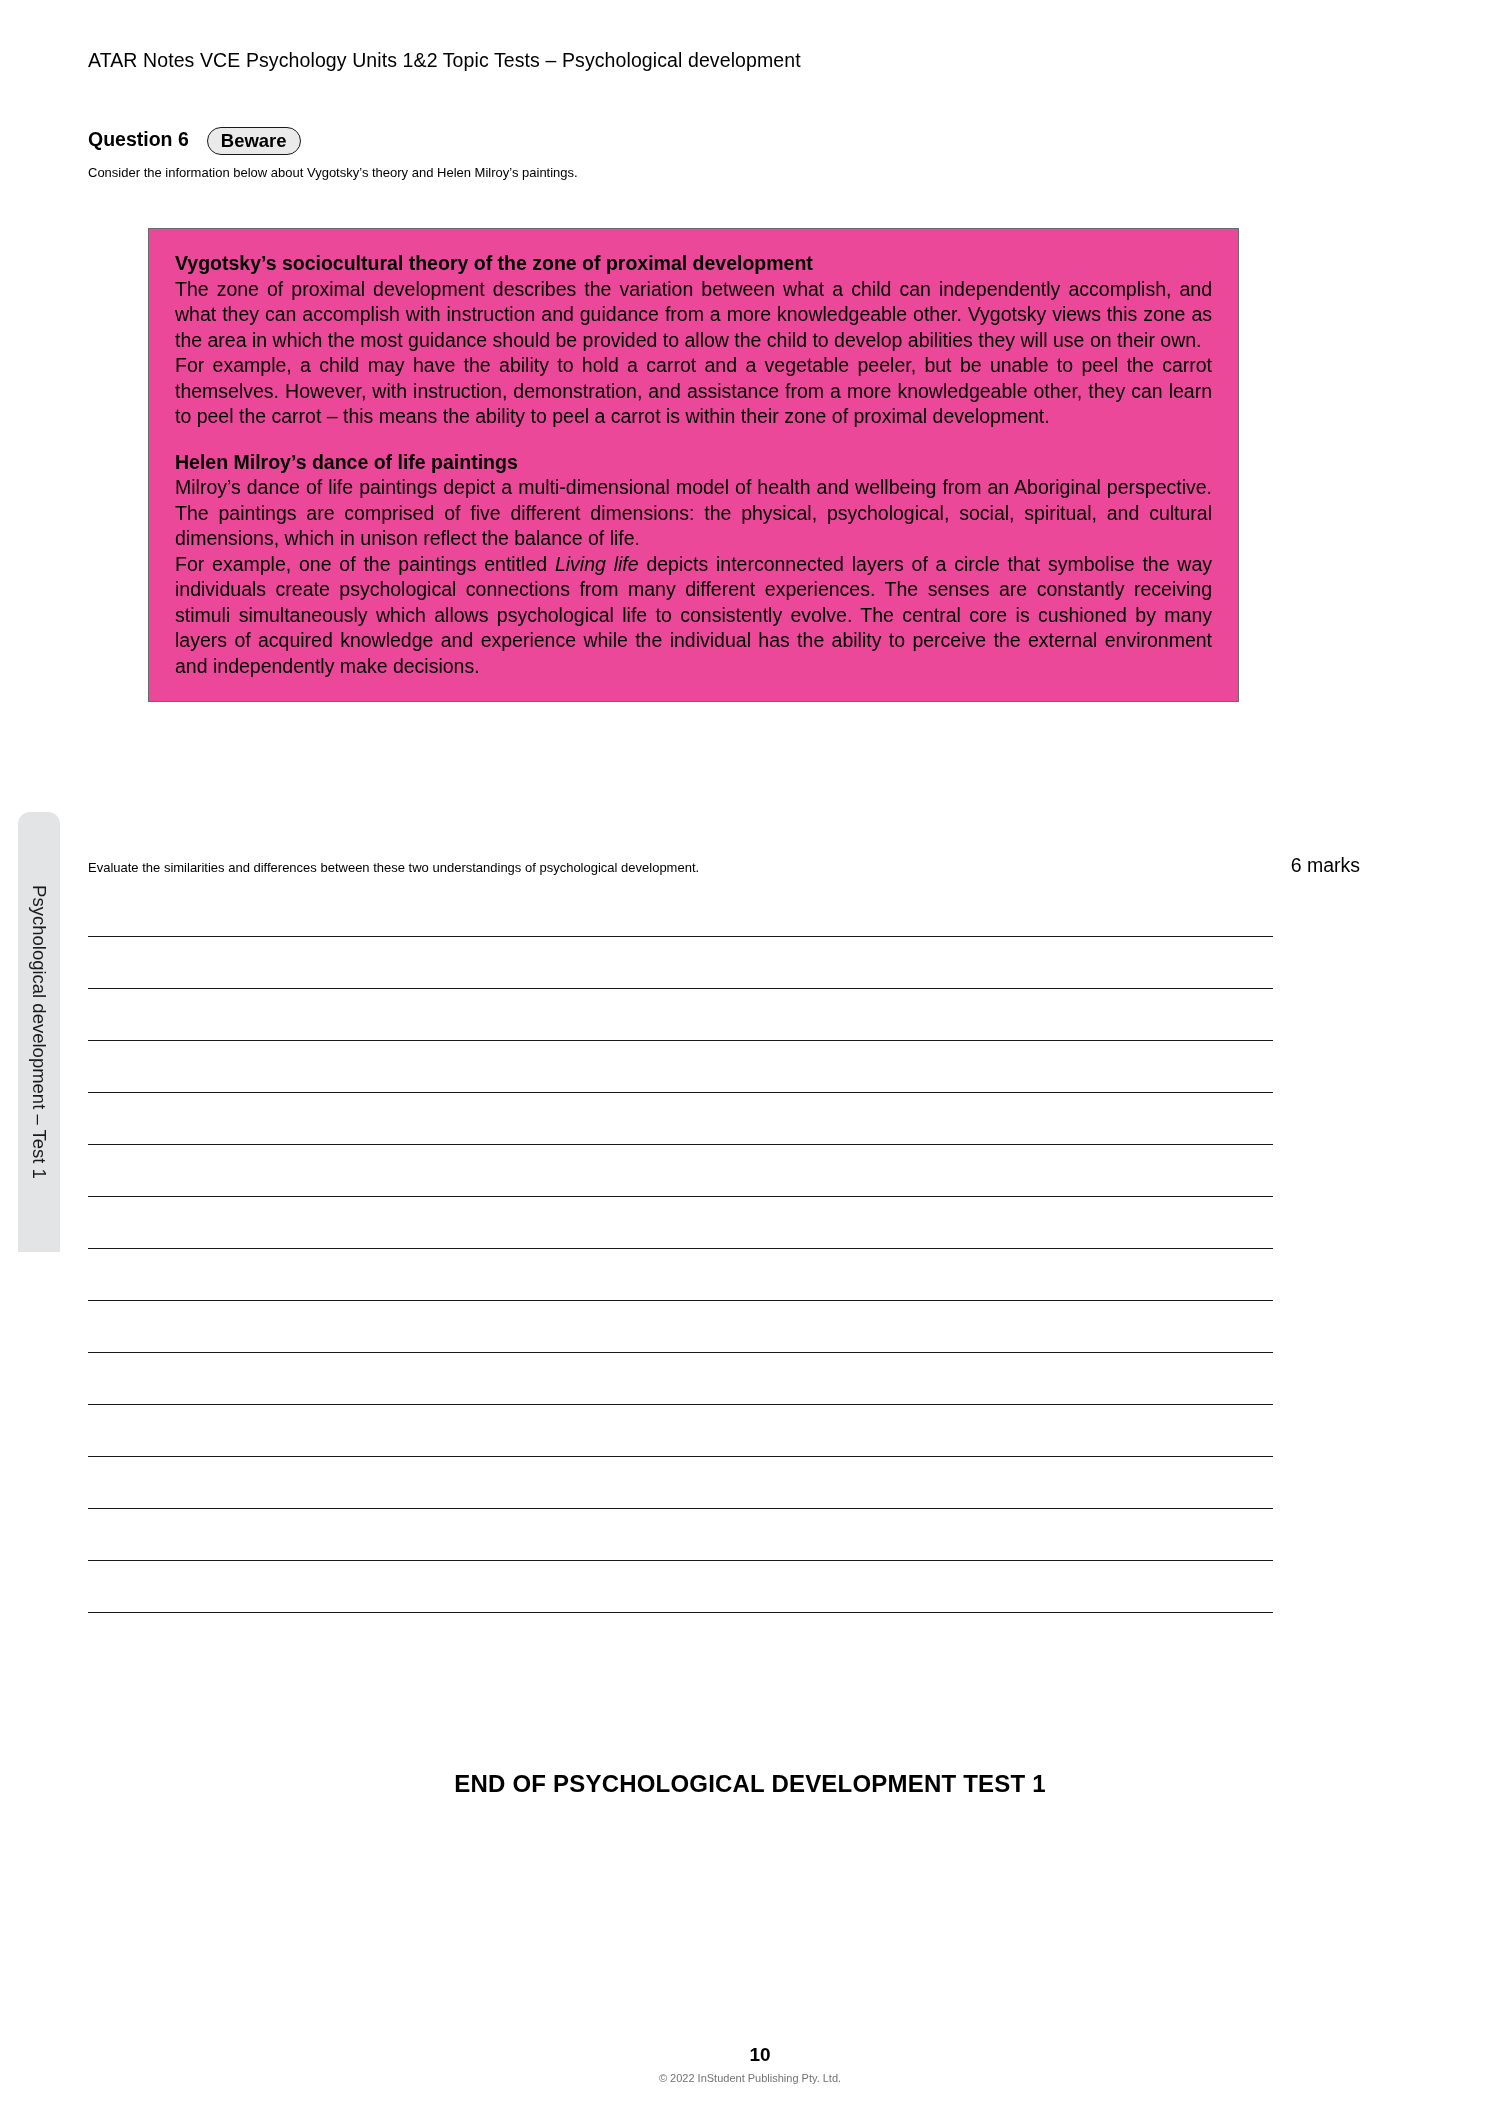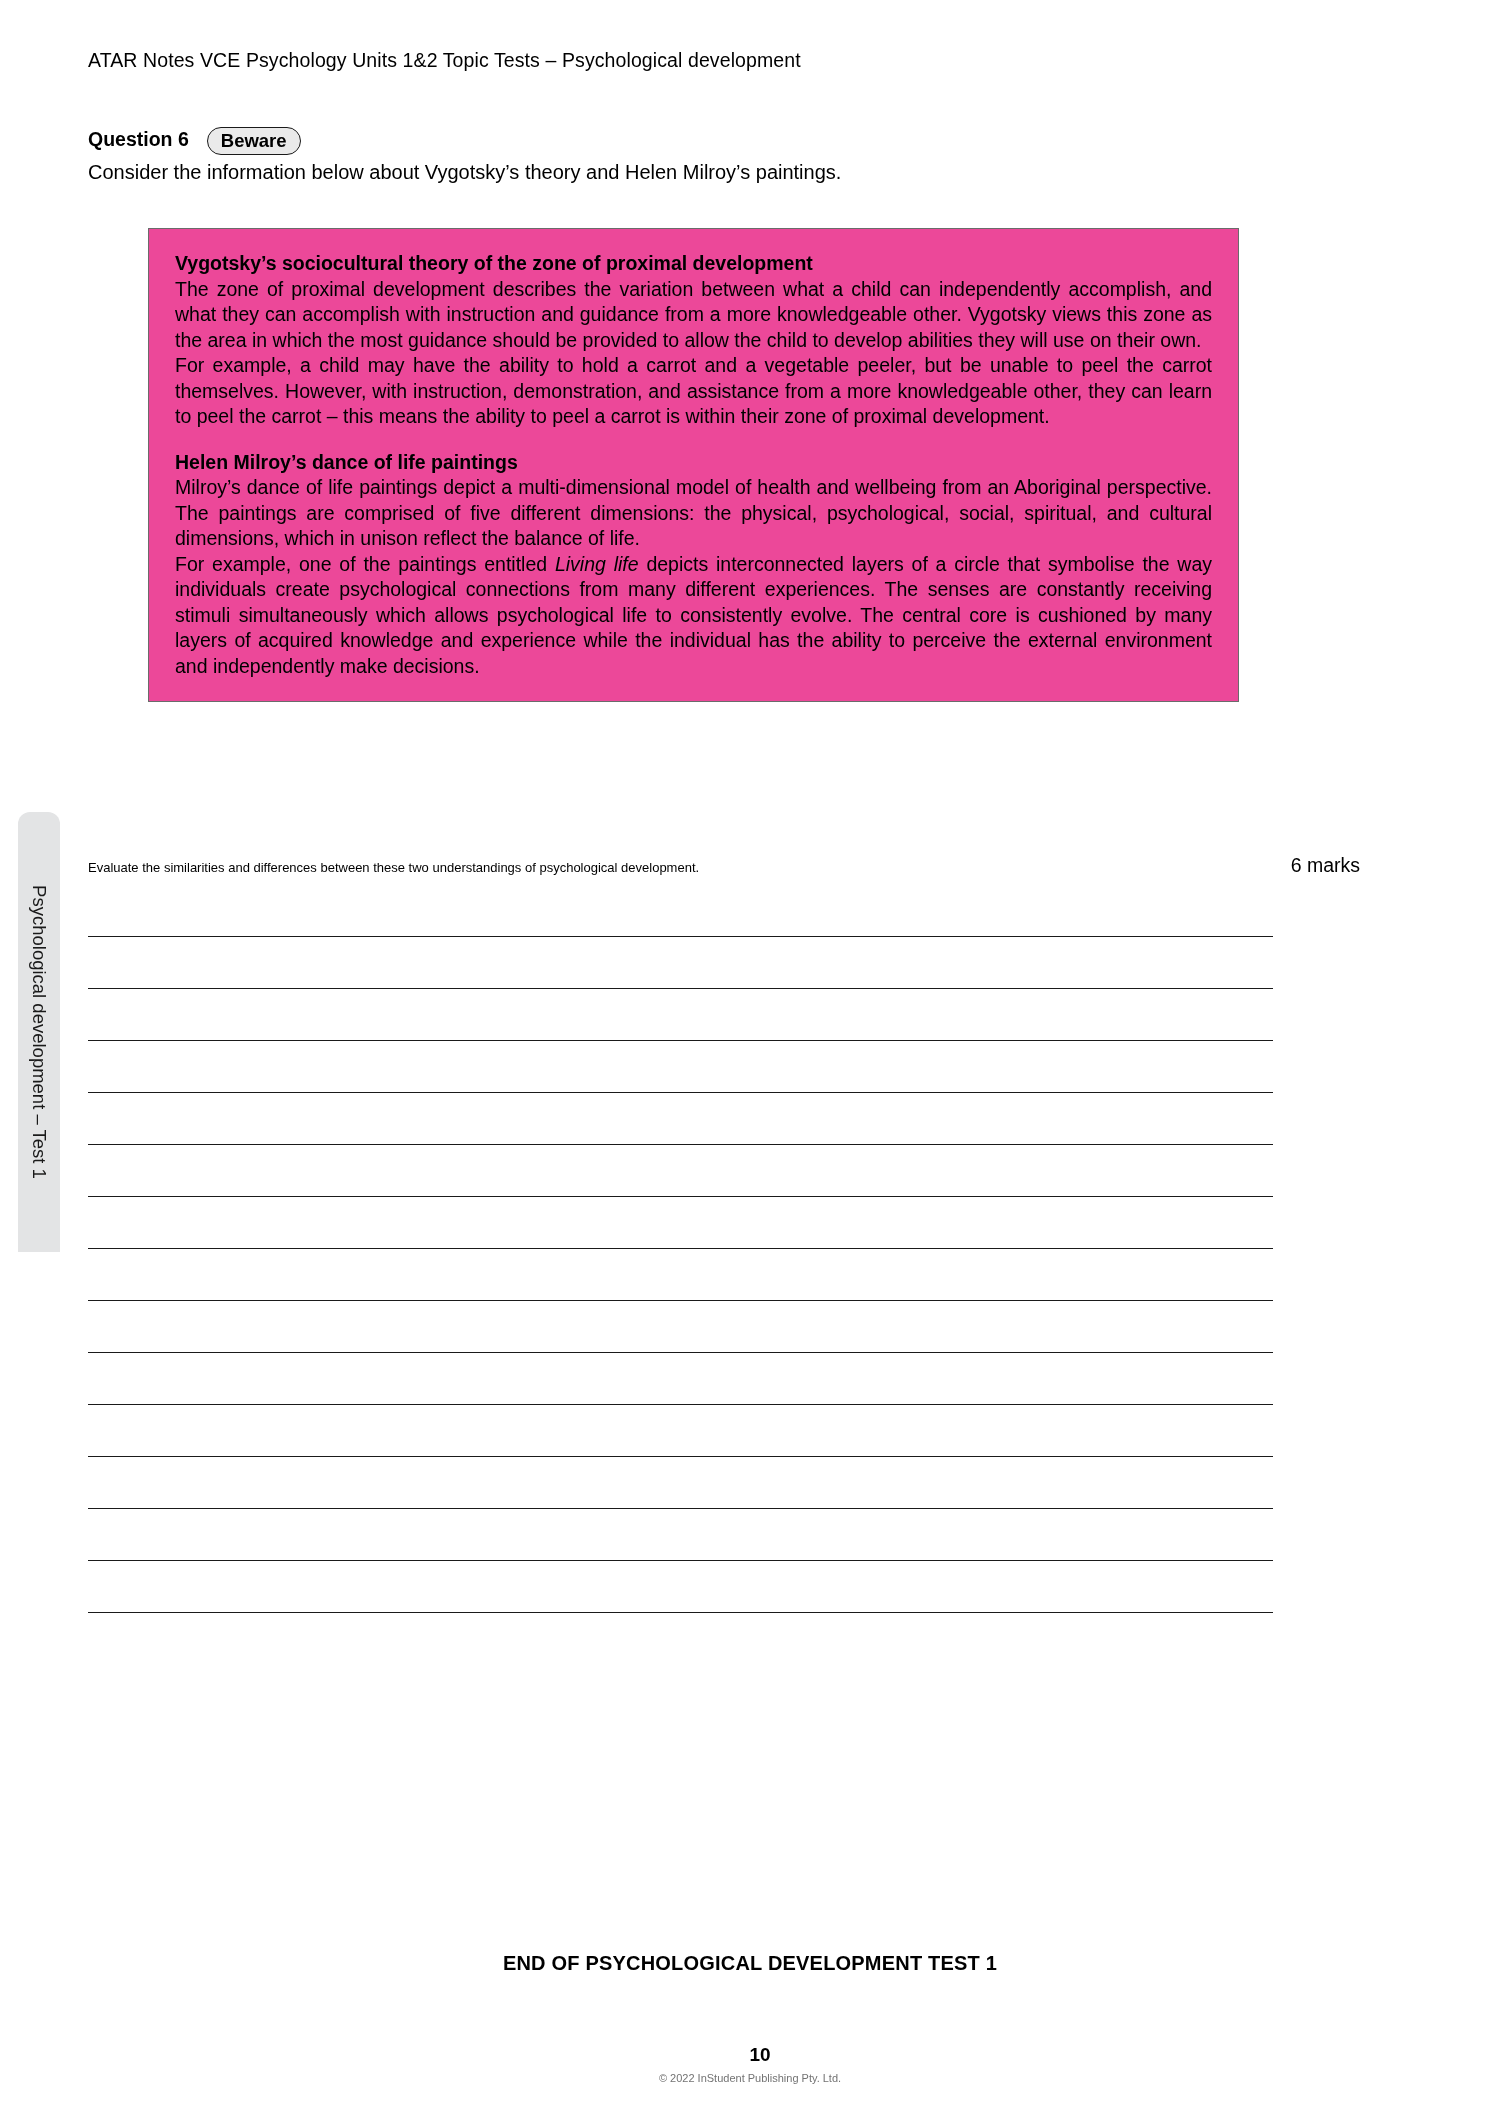--- a/index.html
+++ b/index.html
@@ -55,21 +55,21 @@
     padding: 2px 13px 3px 13px;
     font-size: 18.5px;
     font-weight: bold;
     line-height: 21px;
   }
 
   .question-stem {
     position: absolute;
     left: 88px;
     top: 160px;
-    font-size: 20px;
+    font-size: 13px;
     line-height: 25px;
     white-space: nowrap;
   }
 
   
   .stimulus-box {
     position: absolute;
     left: 148px;
     top: 228px;
     width: 1091px;
@@ -149,23 +149,23 @@
     font-size: 18.5px;
     line-height: 20px;
     color: #1a1a1a;
   }
 
   
   .end-of-test {
     position: absolute;
     left: 0;
     right: 0;
-    top: 1951px;
+    top: 1772px;
     text-align: center;
-    font-size: 20px;
+    font-size: 24px;
     font-weight: bold;
     line-height: 24px;
     letter-spacing: 0.2px;
   }
 
   
   .footer {
     position: absolute;
     left: 0;
     right: 0;

